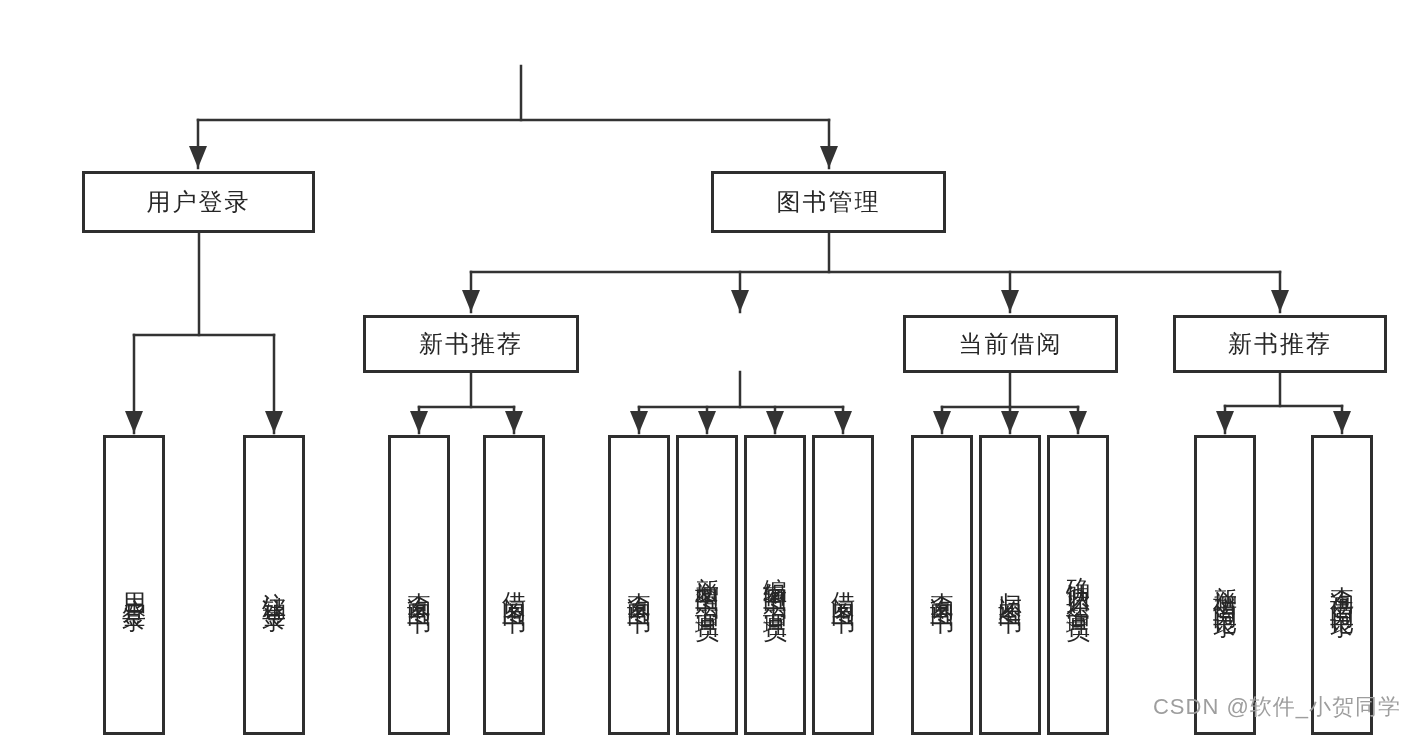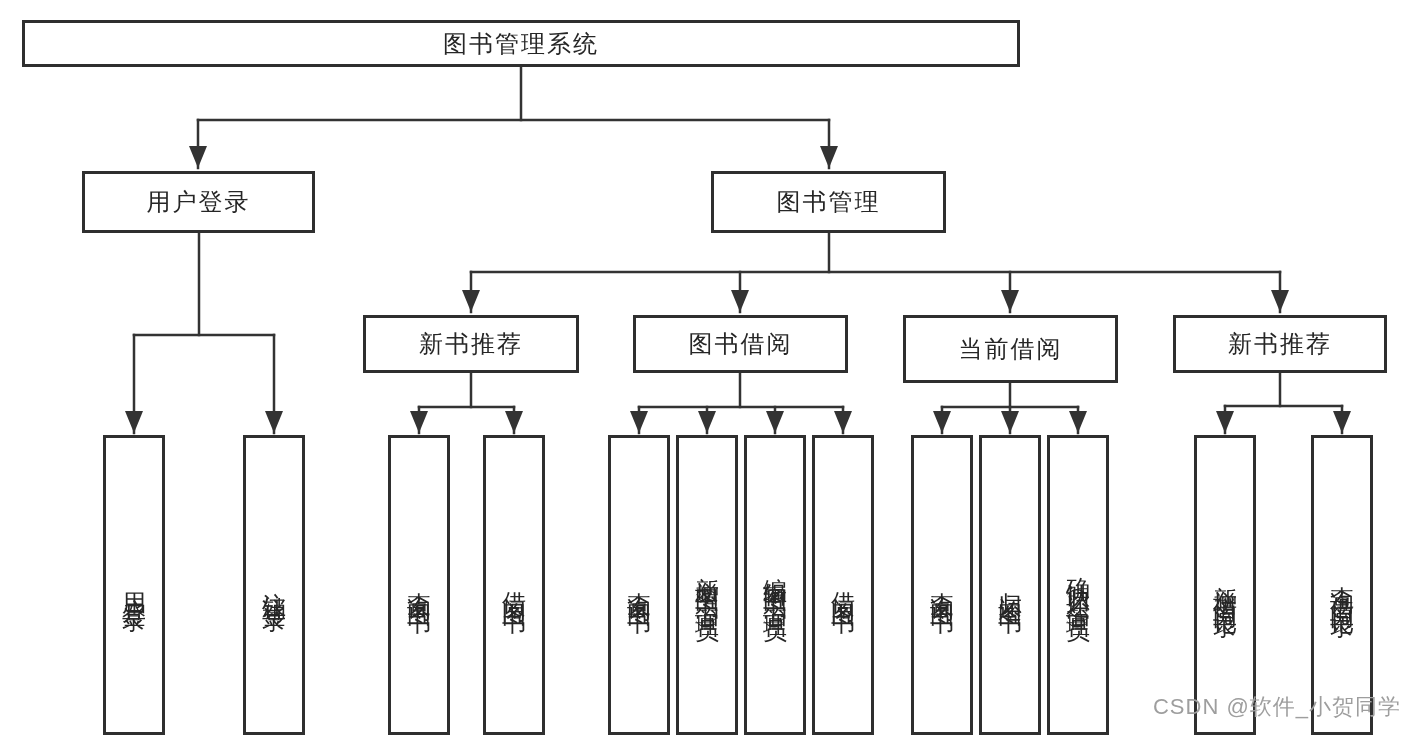--- a/index.html
+++ b/index.html
@@ -66,28 +66,26 @@
     <line x1="942" y1="407" x2="942" y2="433" marker-end="url(#arrowhead)"></line>
     <line x1="1010" y1="407" x2="1010" y2="433" marker-end="url(#arrowhead)"></line>
     <line x1="1078" y1="407" x2="1078" y2="433" marker-end="url(#arrowhead)"></line>
 
     <line x1="1280" y1="372" x2="1280" y2="406"></line>
     <line x1="1225" y1="406" x2="1342" y2="406"></line>
     <line x1="1225" y1="406" x2="1225" y2="433" marker-end="url(#arrowhead)"></line>
     <line x1="1342" y1="406" x2="1342" y2="433" marker-end="url(#arrowhead)"></line>
   </svg>
 
-  <div class="box hbox" style="left:22px;top:20px;width:998px;height:47px;">图书管理系统</div>
 
   <div class="box hbox" style="left:82px;top:171px;width:233px;height:62px;">用户登录</div>
   <div class="box hbox" style="left:711px;top:171px;width:235px;height:62px;text-align:center;">图书管理</div>
 
   <div class="box hbox" style="left:363px;top:315px;width:216px;height:58px;">新书推荐</div>
-  <div class="box hbox" style="left:633px;top:315px;width:215px;height:58px;">图书借阅</div>
-  <div class="box hbox" style="left:903px;top:315px;width:215px;height:68px;">当前借阅</div>
+  <div class="box hbox" style="left:903px;top:315px;width:215px;height:58px;">当前借阅</div>
   <div class="box hbox" style="left:1173px;top:315px;width:214px;height:58px;">新书推荐</div>
 
   <div class="box vbox" style="left:103px;">用户登录</div>
   <div class="box vbox" style="left:243px;">注销登录</div>
 
   <div class="box vbox" style="left:388px;">查询图书</div>
   <div class="box vbox" style="left:483px;">借阅图书</div>
 
   <div class="box vbox" style="left:608px;">查询图书</div>
   <div class="box vbox" style="left:676px;">新增图书（管理员）</div>

